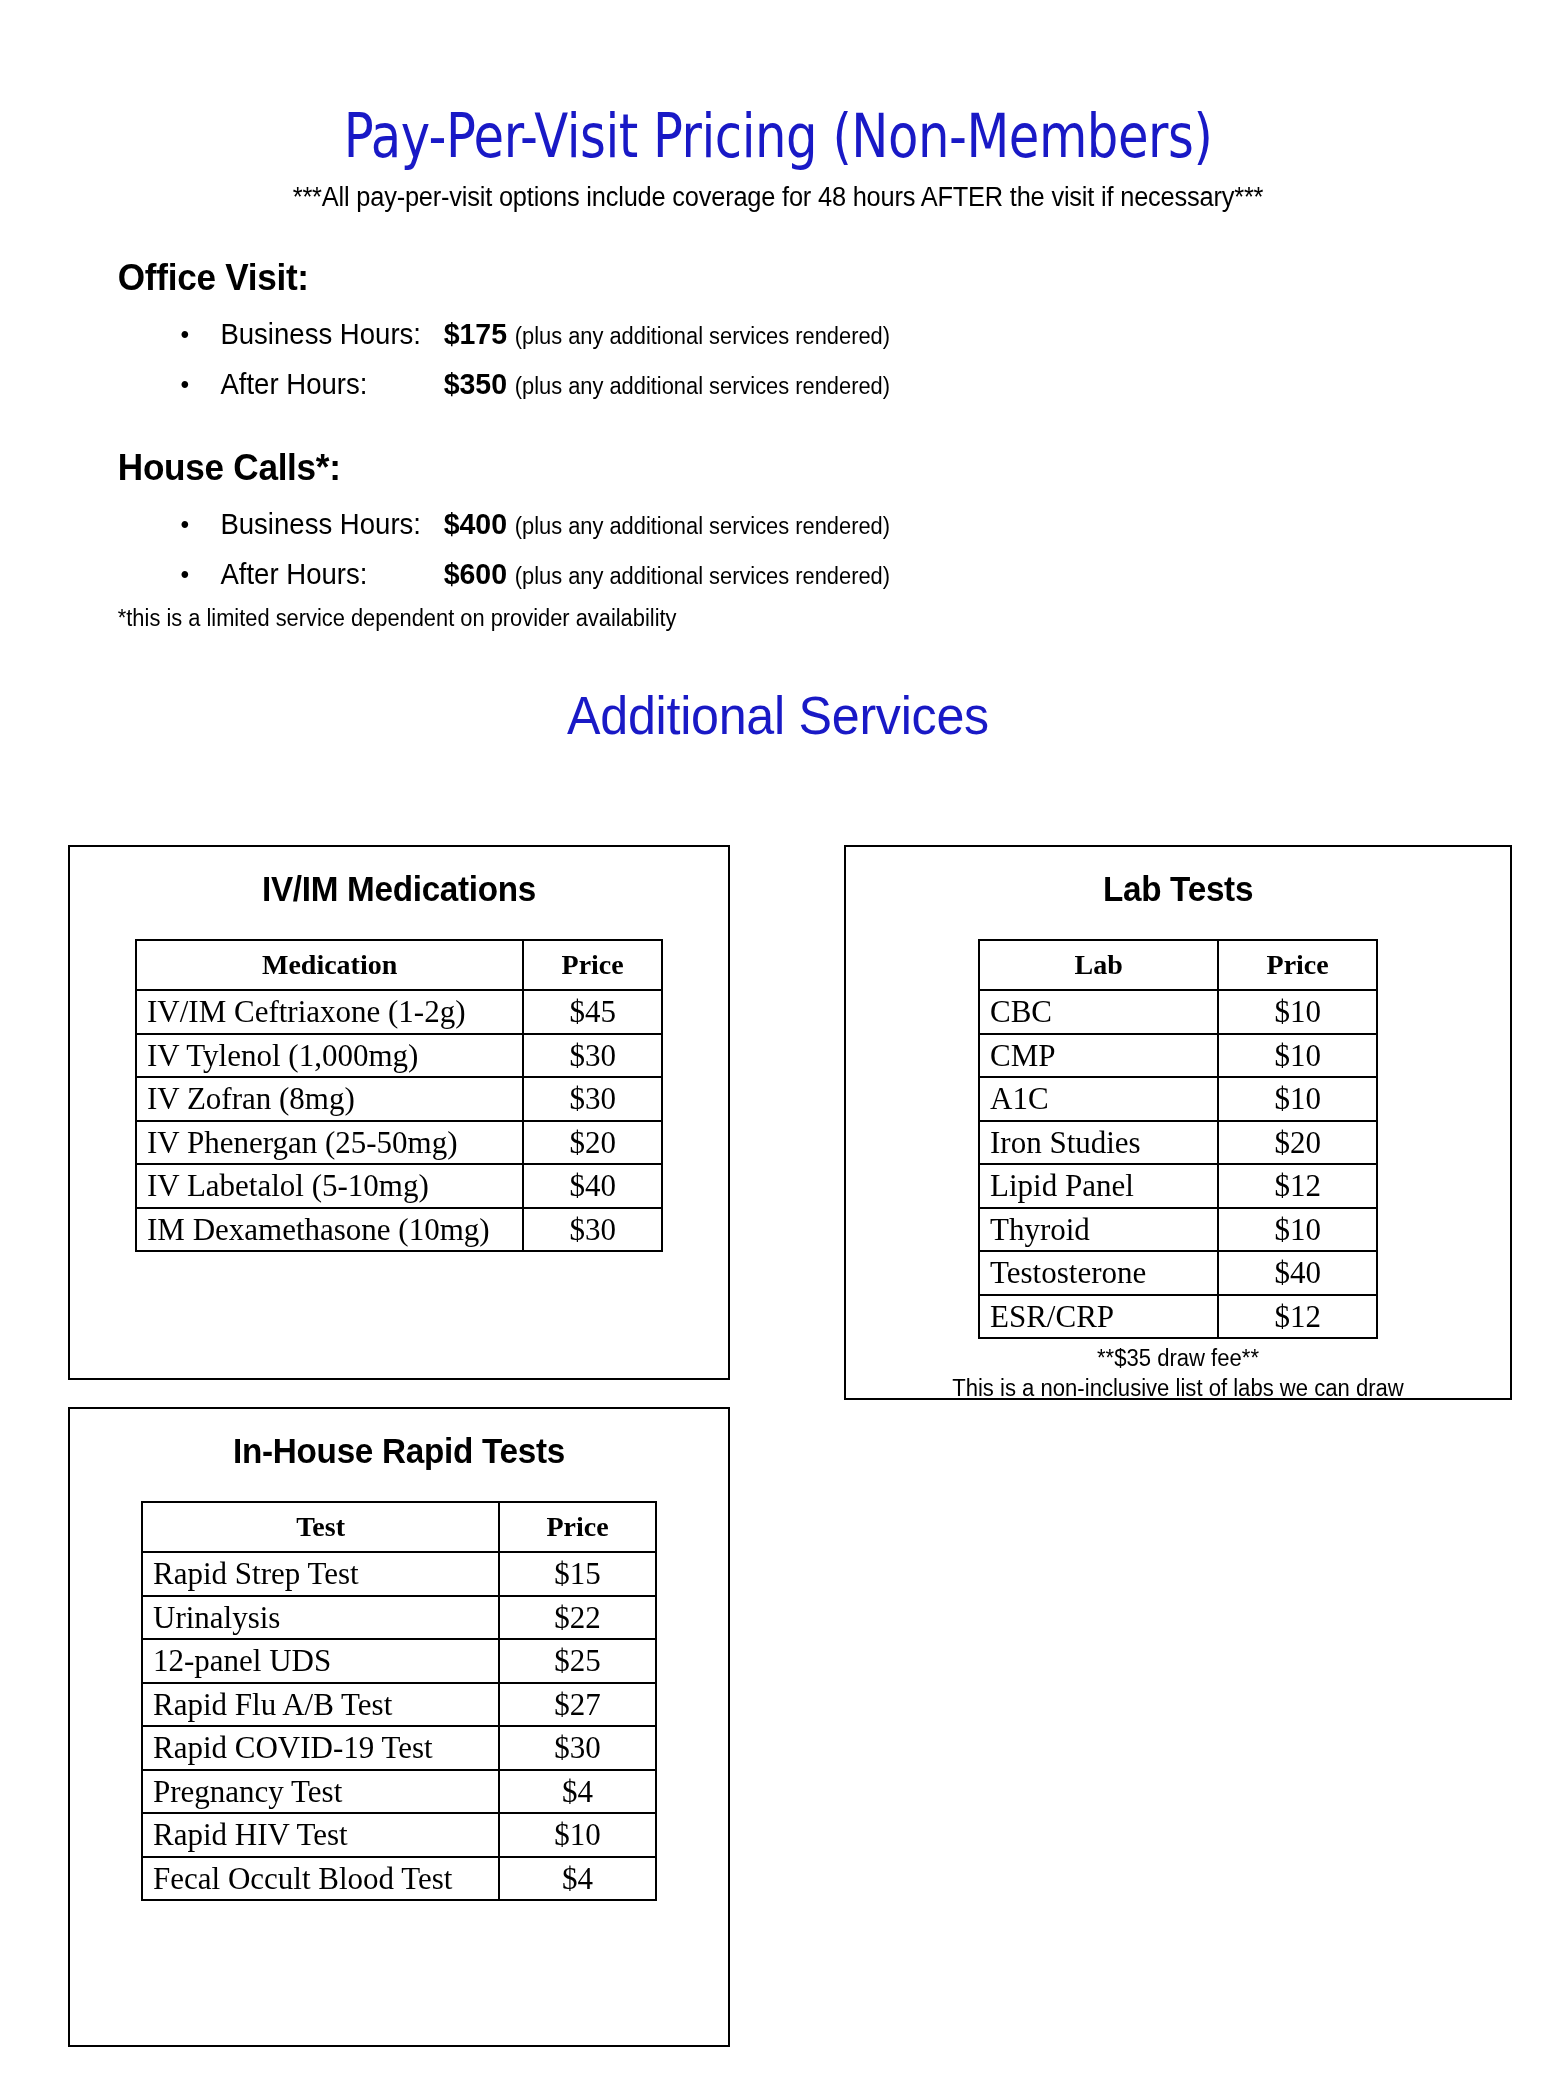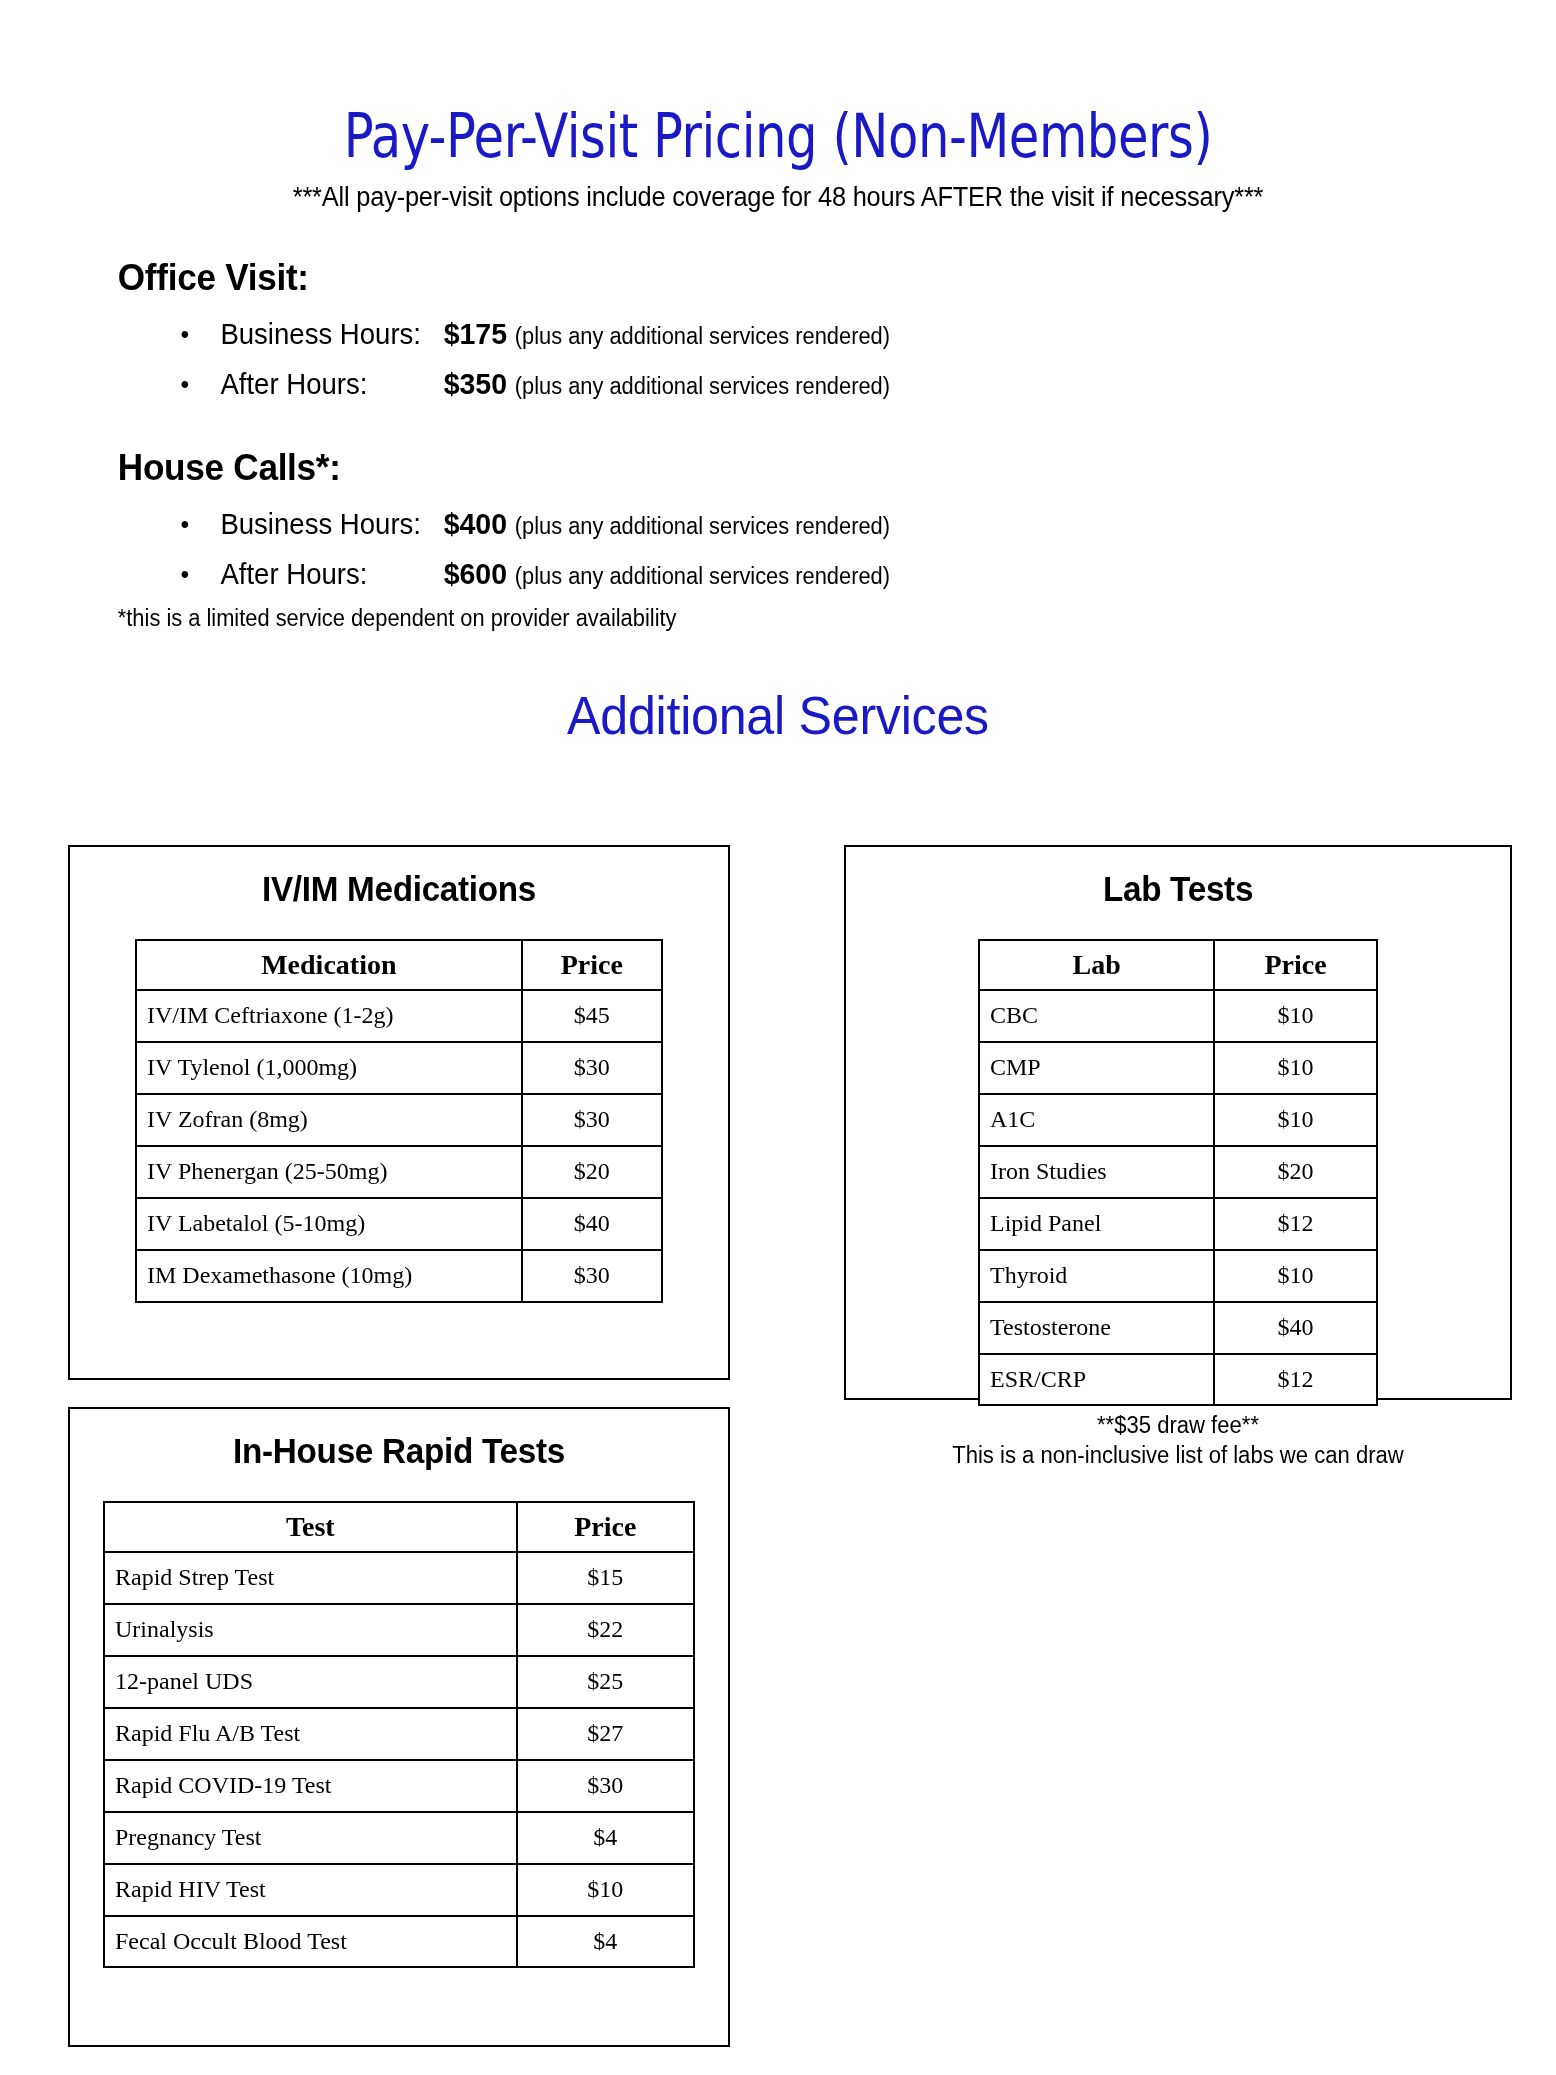--- a/index.html
+++ b/index.html
@@ -126,22 +126,22 @@
   }
 
   table.data {
     border-collapse: collapse;
     font-family: "Liberation Serif", serif;
     background: #404040;
     margin: 0 auto;
   }
   table.data th, table.data td {
     border: 2px solid #000000;
-    font-size: 24px;
-    padding: 12px 10px;
+    font-size: 31px;
+    padding: 4px 10px;
     line-height: 1.08;
     background: #ffffff;
   }
   table.data th {
     font-weight: bold;
     text-align: center;
     font-size: 28px;
     padding: 9px 10px;
   }
   table.data td.name {
@@ -163,21 +163,21 @@
   #box-iv   { left: 68px;  top: 845px;  width: 662px; height: 535px; }
   #box-lab  { left: 844px; top: 845px;  width: 668px; height: 555px; }
   #box-rapid{ left: 68px;  top: 1407px; width: 662px; height: 640px; }
 
   #box-iv .box-title   { margin-top: 22px; }
   #box-lab .box-title  { margin-top: 22px; }
   #box-rapid .box-title{ margin-top: 22px; }
 
   #box-iv table.data   { margin-top: 30px; width: 528px; }
   #box-lab table.data  { margin-top: 30px; width: 400px; }
-  #box-rapid table.data{ margin-top: 30px; width: 592px; }
+  #box-rapid table.data{ margin-top: 30px; width: 516px; }
 
   #box-iv td.name      { width: 400px; }
   #box-iv td.price     { width: 128px; }
   #box-lab td.name     { width: 238px; }
   #box-lab td.price    { width: 162px; }
   #box-rapid td.name   { width: 378px; }
   #box-rapid td.price  { width: 150px; }
 
   .lab-notes { margin-top: 6px; }
   .lab-notes .box-note + .box-note { margin-top: 3px; }

